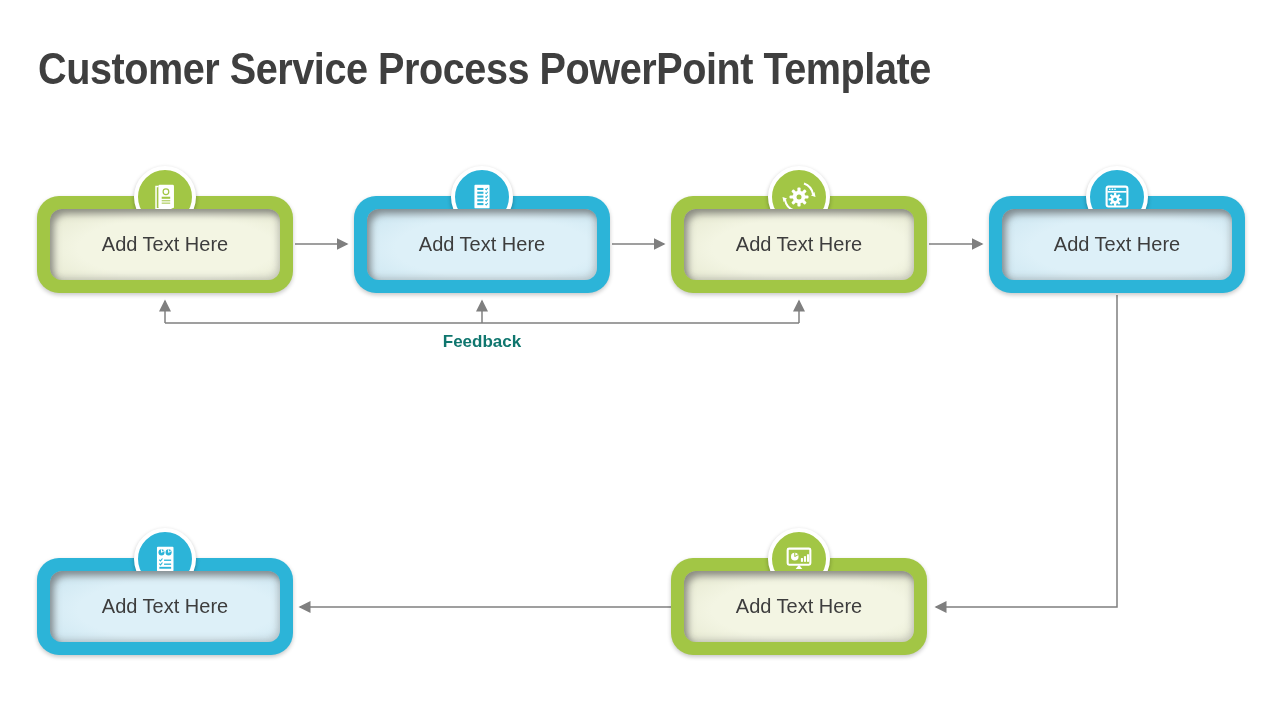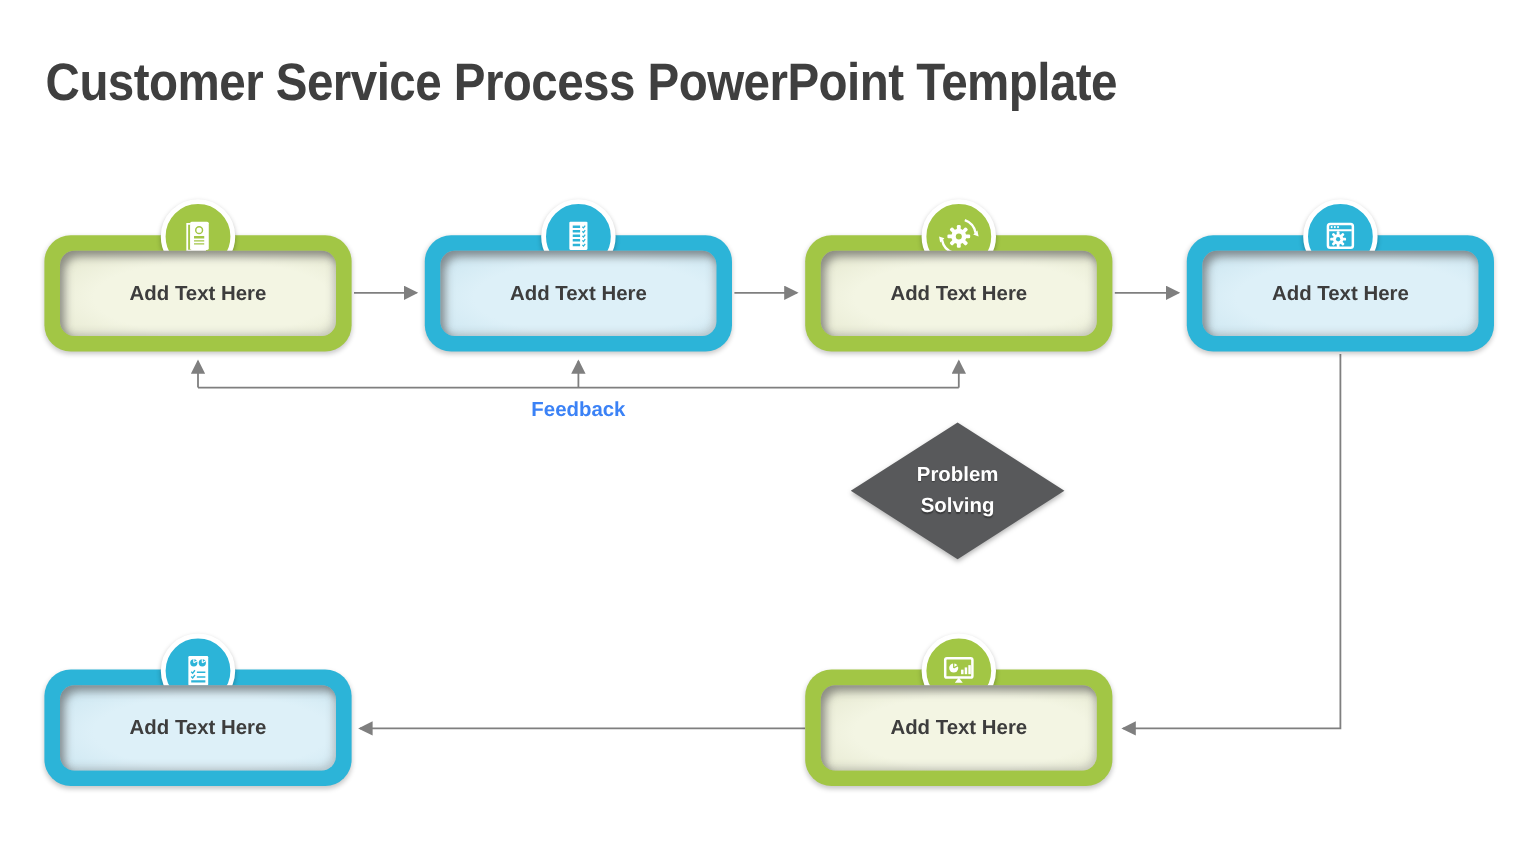--- a/index.html
+++ b/index.html
@@ -24,21 +24,21 @@
   }
   .pbox .inner {
     position:absolute; inset:13px; border-radius:12px;
     display:flex; align-items:center; justify-content:center;
     box-shadow: inset 4px 5px 7px rgba(70,70,70,.55), inset -3px -3px 6px rgba(130,130,130,.30);
   }
   .pbox.green { background:#a2c645; }
   .pbox.green .inner { background:radial-gradient(ellipse at 55% 55%, #f3f5e3 55%, #e3e6cd 100%); }
   .pbox.cyan { background:#2cb4d8; }
   .pbox.cyan .inner { background:radial-gradient(ellipse at 55% 55%, #ddf0f8 55%, #c9e4ef 100%); }
-  .pbox .label { font-weight:bold; font-size:17px; color:#3d3d3d; }
+  .pbox .label { font-weight:normal; font-size:20px; color:#3d3d3d; }
 
   .badge {
     position:absolute; left:50%; top:-30px; transform:translateX(-50%);
     width:62px; height:62px; border-radius:50%;
     border:4px solid #ffffff; box-sizing:border-box;
     box-shadow:0 2px 4px rgba(0,0,0,.28);
     display:flex; align-items:center; justify-content:center;
   }
   .pbox.green .badge { background:#a2c645; color:#a2c645; }
   .pbox.cyan  .badge { background:#2cb4d8; color:#2cb4d8; }
@@ -49,21 +49,21 @@
   #box3 { left:671px; top:196px; }
   #box4 { left:989px; top:196px; }
   #box5 { left:671px; top:558px; }
   #box6 { left:37px;  top:558px; }
 
   
   #connectors { position:absolute; left:0; top:0; pointer-events:none; }
 
   .feedback-label {
     position:absolute; left:482px; top:332px; transform:translateX(-50%);
-    font-weight:bold; font-size:17px; color:#3b82f6;
+    font-weight:bold; font-size:17px; color:#0f766e;
   }
 
   
   .diamond-wrap { position:absolute; left:703px; top:346px; width:190px; height:126px; }
   .diamond-wrap svg { filter:drop-shadow(0 2px 2px rgba(0,0,0,.30)); }
   .diamond-text {
     position:absolute; inset:0; display:flex; flex-direction:column;
     align-items:center; justify-content:center;
     color:#ffffff; font-weight:bold; font-size:17px; line-height:26px;
     text-shadow:0 1px 1px rgba(0,0,0,.35);
@@ -231,23 +231,14 @@
           <line x1="17" y1="23.5" x2="24.5" y2="23.5" stroke-width="1.4"></line>
           <line x1="12" y1="27.3" x2="24.5" y2="27.3" stroke-width="2"></line>
         </g>
       </svg>
     </div>
     <div class="inner">
       <span class="label">Add Text Here</span>
     </div>
   </div>
 
-  <div class="diamond-wrap">
-    <svg width="190" height="126">
-      <polygon points="95,6 184,63 95,120 6,63" fill="#58595b"></polygon>
-    </svg>
-    <div class="diamond-text">
-      <span>Problem</span>
-      <span>Solving</span>
-    </div>
-  </div>
 
 </div>
 
 </body></html>

